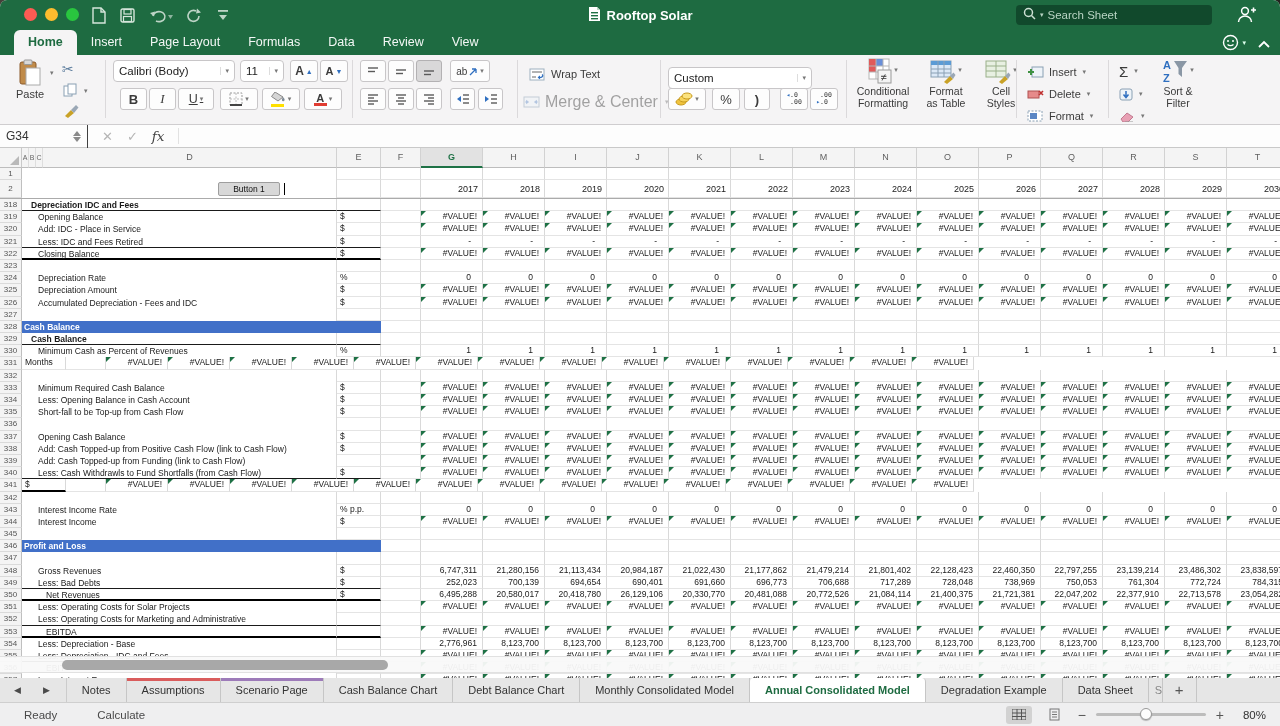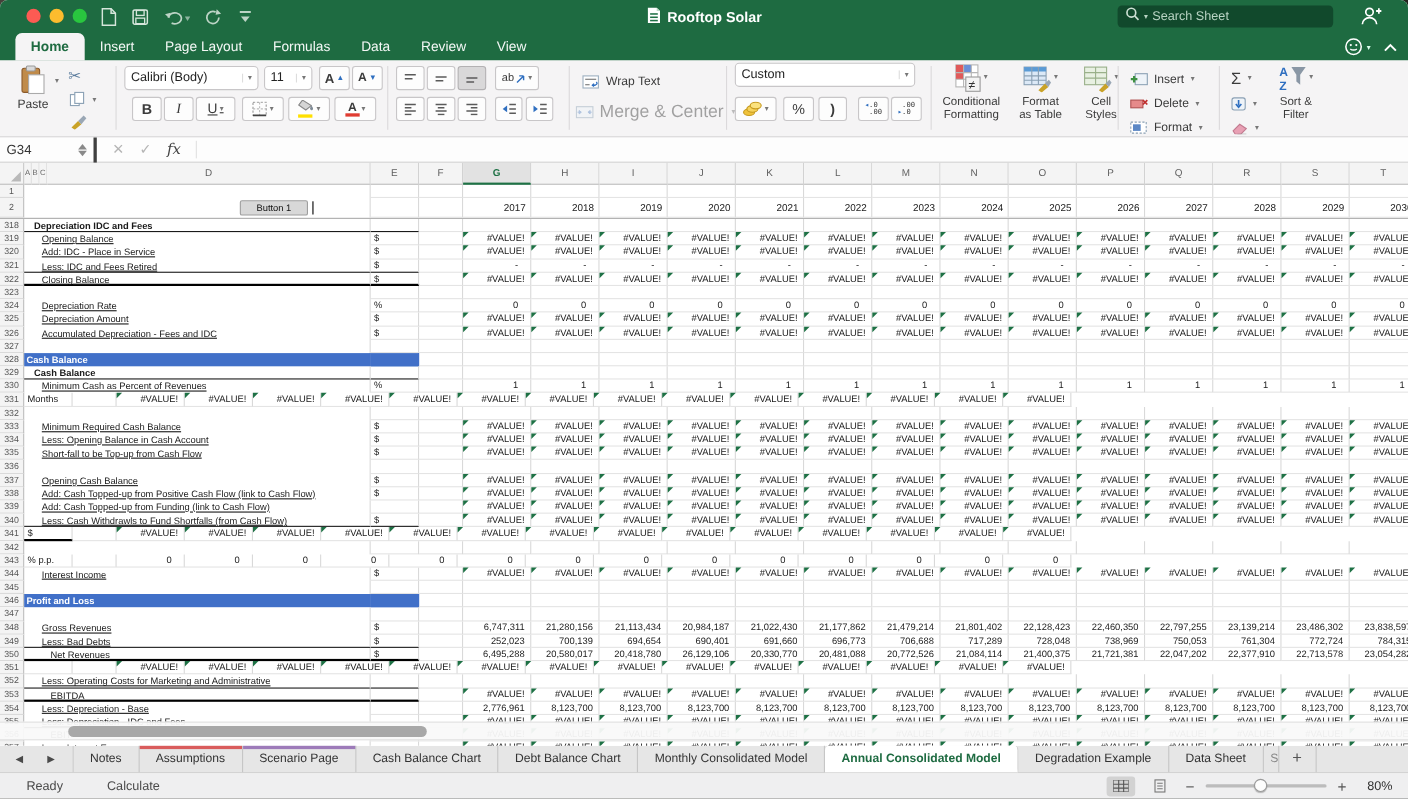--- a/index.html
+++ b/index.html
@@ -36,42 +36,42 @@
   .rbtn.boxed { border:1px solid #c8c6c8; background:#fdfdfd; }
   .rbtn.pressed { background:#d9d8d9; border:1px solid #b3b1b3; }
   .biglbl { font-size:10.5px; line-height:11.5px; text-align:center; color:#3b3b3b; }
   .gray { opacity:.45; }
   .glyphB{font-weight:bold;font-size:13px;} .glyphI{font-style:italic;font-family:"Liberation Serif",serif;font-size:13px;} .glyphU{text-decoration:underline;font-size:12.5px;}
   .lines line{stroke:#5a5a5a;stroke-width:1.4;}
   .minitxt{font-size:6.5px;line-height:7px;color:#333;font-family:"DejaVu Sans Mono",monospace;}
 
   
   .fbar { position:relative; height:23px; background:#fdfdfd; border-bottom:1px solid #c9c9c9; display:flex; align-items:center; }
-  .namebox { width:88px; height:23px; border-right:3px solid #404040; display:flex; align-items:center; padding:0 6px; font-size:12px; color:#333; }
+  .namebox { width:88px; height:23px; border-right:1px solid #404040; display:flex; align-items:center; padding:0 6px; font-size:12px; color:#333; }
   .stepper { margin-left:auto; display:flex; flex-direction:column; gap:1px; }
   .stepper i { width:0; height:0; border-left:4px solid transparent; border-right:4px solid transparent; }
   .stepper .up{border-bottom:5px solid #8a8a8a;} .stepper .dn{border-top:5px solid #8a8a8a;}
   .fbtns { display:flex; align-items:center; gap:14px; padding:0 14px; color:#b5b5b5; font-size:13px; }
   .fx { font-family:"DejaVu Serif",serif; font-style:italic; color:#444; font-size:13.5px; }
 
   
   .grid { position:relative; height:530px; background:#fff; overflow:hidden; }
   .colhead { display:flex; height:20px; width:1289px; }
   .corner { width:22px; background:#f4f4f4; border-right:1px solid #c9c9c9; border-bottom:1px solid #bdbdbd; position:relative; }
   .corner::after { content:""; position:absolute; right:2px; bottom:2px; border-left:9px solid transparent; border-bottom:9px solid #b9b9b9; }
   .chc { width:7px; font-size:7px; color:#666; background:#f4f4f4; border-right:1px solid #dedede; border-bottom:1px solid #bdbdbd; text-align:center; line-height:19px; overflow:hidden; }
   .ch { font-size:9px; color:#5f5f5f; background:#f4f4f4; border-right:1px solid #d2d2d2; border-bottom:1px solid #bdbdbd; text-align:center; line-height:19px; }
   .ch.sel { background:#e2e2e2; color:#1e7145; font-weight:bold; border-bottom:2px solid #1e7145; }
   .r { display:flex; height:12.2px; width:1289px; }
   .fr1 { height:12px; } .fr2 { height:19px; border-bottom:1px solid #ababab; position:relative; }
   .gut { width:22px; background:#f4f4f4; border-right:1px solid #bfbfbf; border-bottom:1px solid #dadada; font-size:8px; color:#555; text-align:center; line-height:12px; }
   .fr2 .gut { line-height:18px; }
   .lab { width:315px; border-right:1px solid #d9d9d9; position:relative; overflow:visible; white-space:nowrap; }
   .lt { font-size:8.5px; color:#1a1a1a; line-height:12.2px; display:block; }
-  .lv1 { padding-left:9px; font-weight:bold; } .lv2 { padding-left:16px;text-decoration:underline; } .lv3 { padding-left:24px; }
+  .lv1 { padding-left:9px; font-weight:bold; } .lv2 { padding-left:16px; } .lv3 { padding-left:24px; }
   .unit { width:44px; border-right:1px solid #d9d9d9; border-bottom:1px solid #e4e4e4; font-size:8.5px; color:#1a1a1a; padding-left:3px; line-height:11.5px; }
   .fc { width:40px; border-right:1px solid #d9d9d9; border-bottom:1px solid #e4e4e4; }
   .yc { width:62px; border-right:1px solid #d9d9d9; border-bottom:1px solid #e4e4e4; font-size:8.5px; color:#1a1a1a; text-align:right; padding-right:5px; line-height:11.5px; position:relative; }
   .yc.pad { padding-right:11px; }
   .yc.tri::before { content:""; position:absolute; left:0; top:0; border-top:5px solid #1e7145; border-right:5px solid transparent; }
   .yc.yr { font-size:9px; line-height:18px; padding-right:4px; }
   .bb-thin { border-bottom:1px solid #1a1a1a !important; }
   .bb-thick { border-bottom:2.5px solid #000 !important; }
   .band { background:#4170c8 !important; border-color:#4170c8 !important; }
   .bandtxt { font-size:8.5px; font-weight:bold; color:#fff; padding-left:2px; line-height:12.2px; }
@@ -348,21 +348,21 @@
     <div class="abs rbtn gray" style="left:522px;top:36px">
       <svg width="17" height="12">
           <rect x="1" y="1" width="15" height="10" fill="#eef3f8" stroke="#8aa0b4"></rect>
           <path d="M4 6 l-2 0 M13 6 l2 0 M5.5 6 l-2 -1.6 l0 3.2 z M11.5 6 l2 -1.6 l0 3.2 z" fill="#5b87c5" stroke="#5b87c5" stroke-width=".8"></path>
         </svg>
       <span style="font-size:16px;margin-left:3px">Merge &amp; Center</span>
         <span class="dd" style="margin-left:5px">▾</span>
     </div>
     <div class="rdiv" style="left:660px"></div>
 
-    <div class="abs combo" style="left:668px;top:2px;width:164px">
+    <div class="abs combo" style="left:668px;top:12px;width:144px">
         <span>Custom</span>
         <span class="dd">▾</span>
       </div>
     <div class="abs rbtn boxed" style="left:668px;top:33px;width:38px">
         <svg width="18" height="14">
           <ellipse cx="6" cy="10" rx="5" ry="3" fill="#f0c33c" stroke="#c79a1e"></ellipse>
           <ellipse cx="9" cy="7" rx="5" ry="3" fill="#f6d35c" stroke="#c79a1e"></ellipse>
           <ellipse cx="12" cy="4" rx="5" ry="3" fill="#fbe27e" stroke="#c79a1e"></ellipse>
         </svg>
         <span class="dd">▾</span>
@@ -1100,20 +1100,23 @@
           <div class="yc"></div>
           <div class="yc"></div>
           <div class="yc"></div>
           <div class="yc"></div>
           <div class="yc"></div>
           <div class="yc"></div>
           <div class="yc"></div>
         </div>
         <div class="r">
           <div class="gut">343</div>
+          <div class="lab">
+            <div class="lt lv2">Interest Income Rate</div>
+          </div>
           <div class="unit">% p.p.</div>
           <div class="fc"></div>
           <div class="yc pad">0</div>
           <div class="yc pad">0</div>
           <div class="yc pad">0</div>
           <div class="yc pad">0</div>
           <div class="yc pad">0</div>
           <div class="yc pad">0</div>
           <div class="yc pad">0</div>
           <div class="yc pad">0</div>
@@ -1269,20 +1272,23 @@
           <div class="yc">21,084,114</div>
           <div class="yc">21,400,375</div>
           <div class="yc">21,721,381</div>
           <div class="yc">22,047,202</div>
           <div class="yc">22,377,910</div>
           <div class="yc">22,713,578</div>
           <div class="yc">23,054,282</div>
         </div>
         <div class="r">
           <div class="gut">351</div>
+          <div class="lab">
+            <div class="lt lv2">Less: Operating Costs for Solar Projects</div>
+          </div>
           <div class="unit"></div>
           <div class="fc"></div>
           <div class="yc tri">#VALUE!</div>
           <div class="yc tri">#VALUE!</div>
           <div class="yc tri">#VALUE!</div>
           <div class="yc tri">#VALUE!</div>
           <div class="yc tri">#VALUE!</div>
           <div class="yc tri">#VALUE!</div>
           <div class="yc tri">#VALUE!</div>
           <div class="yc tri">#VALUE!</div>

